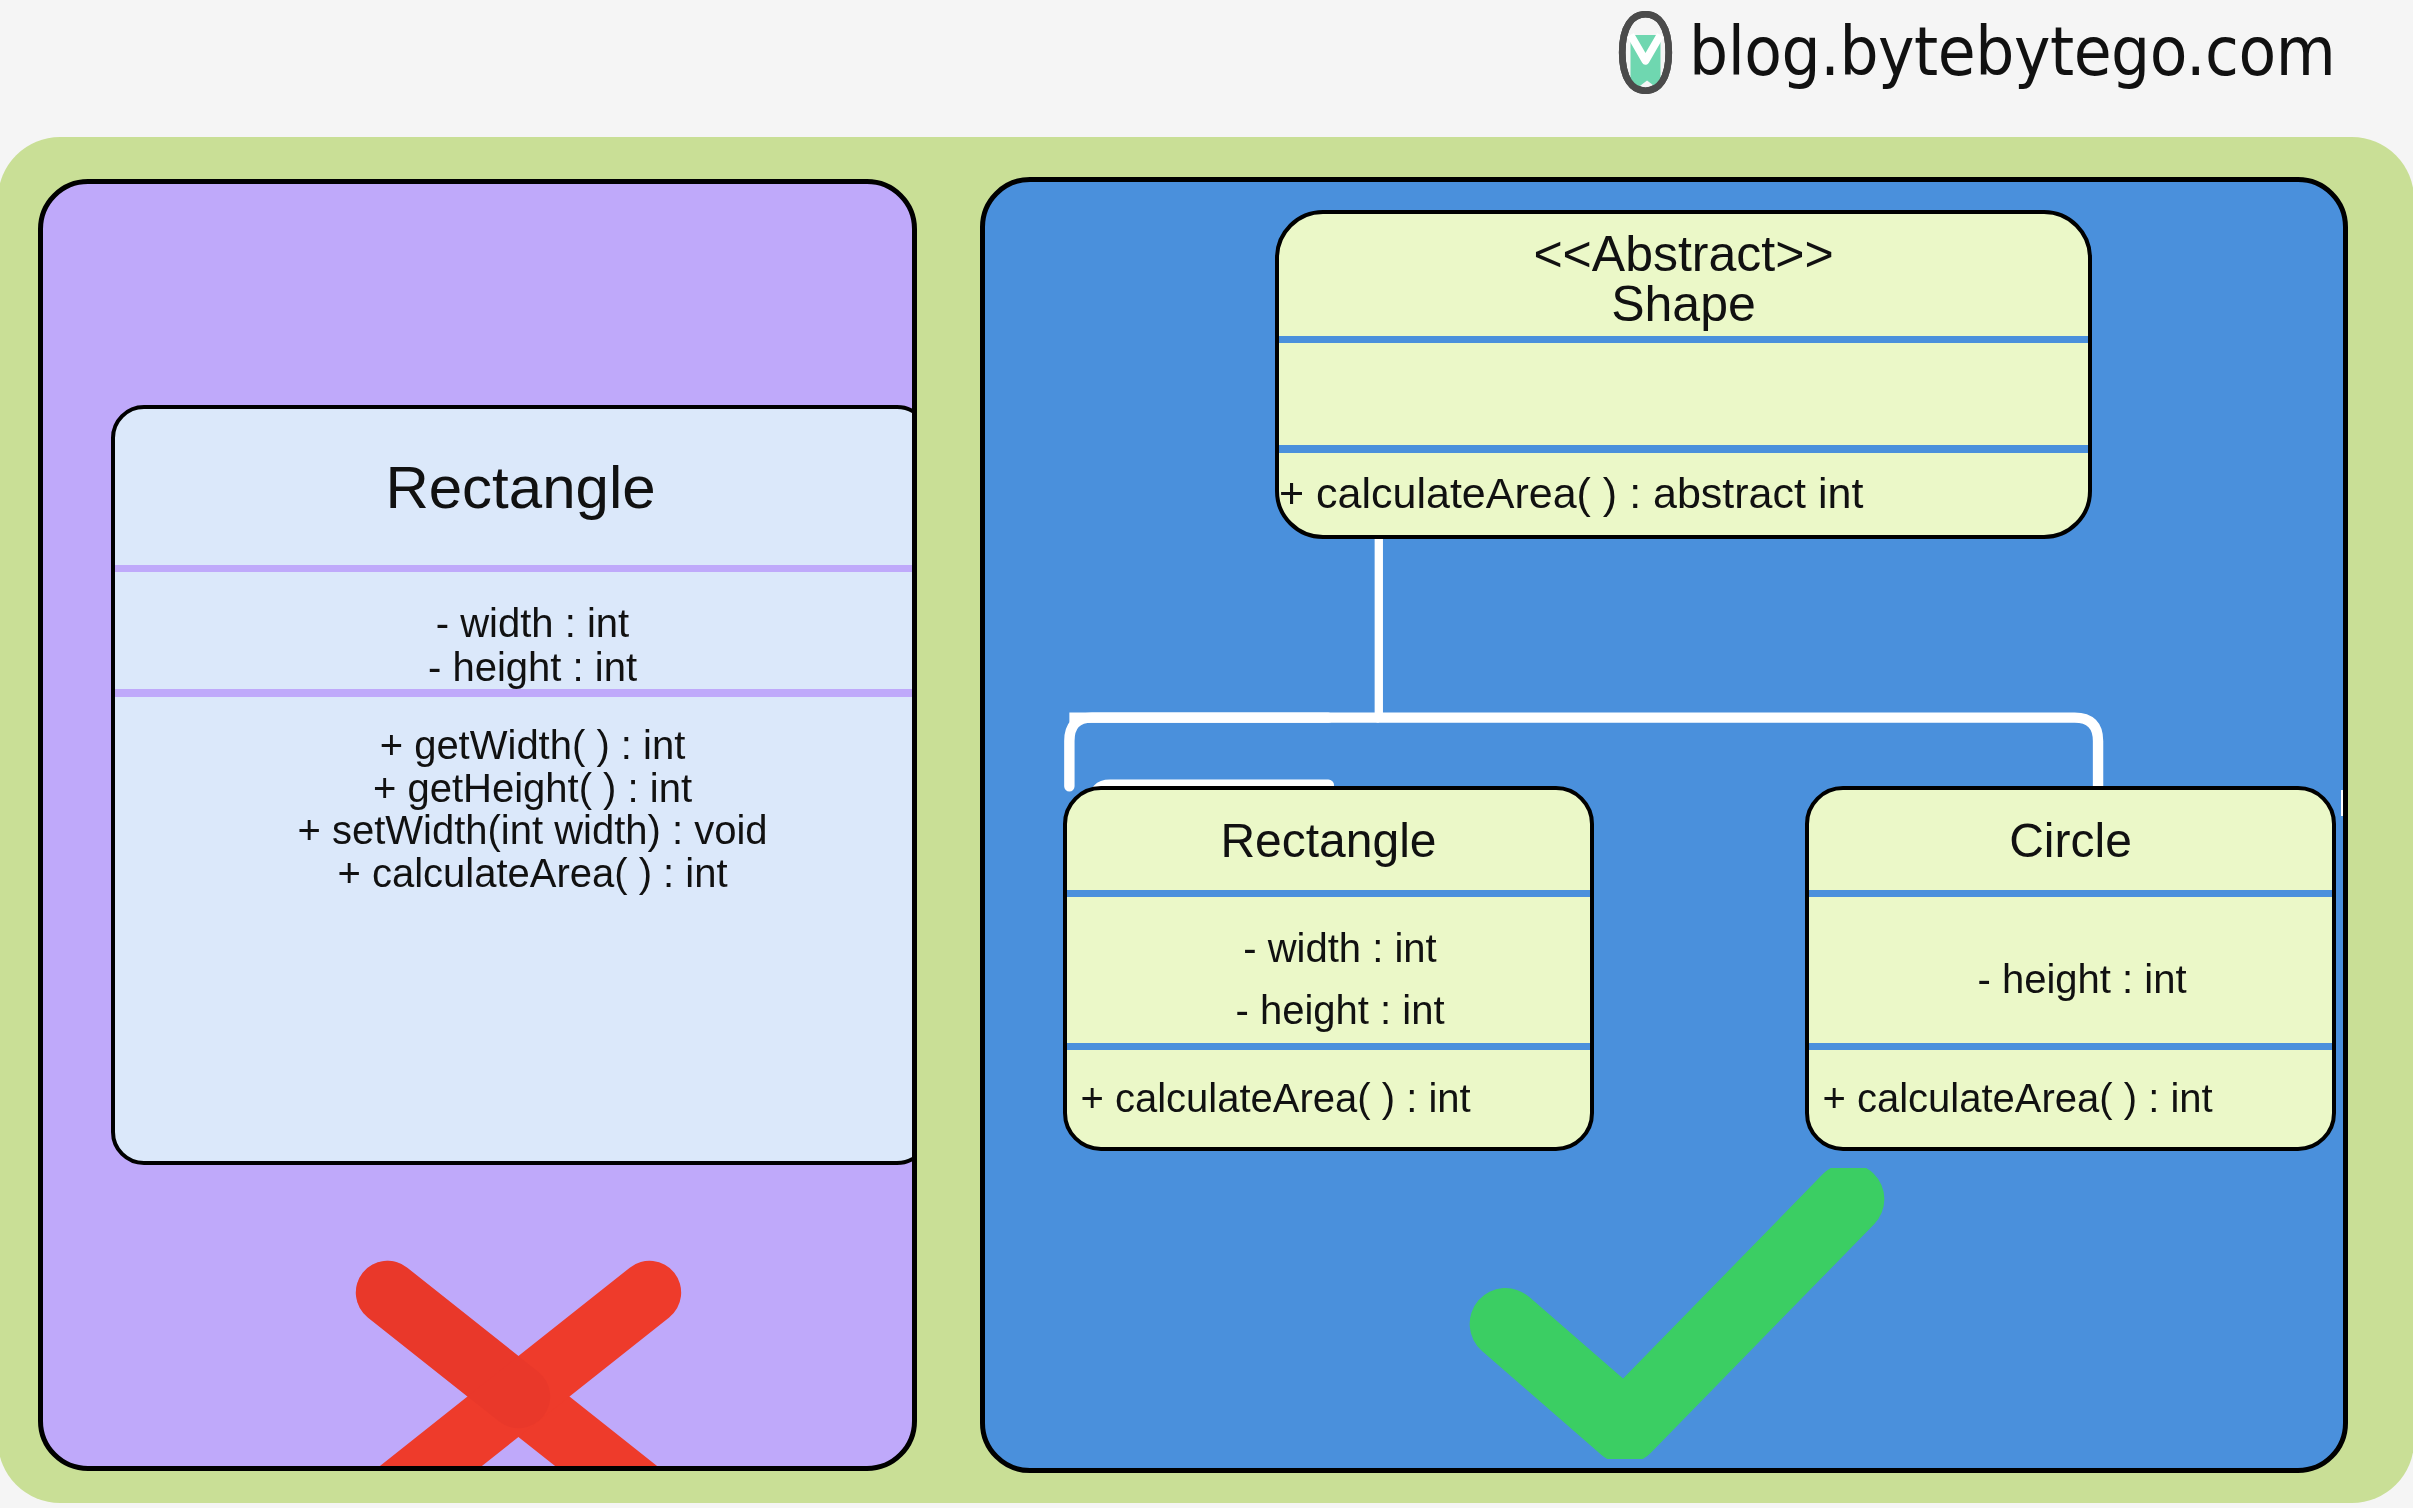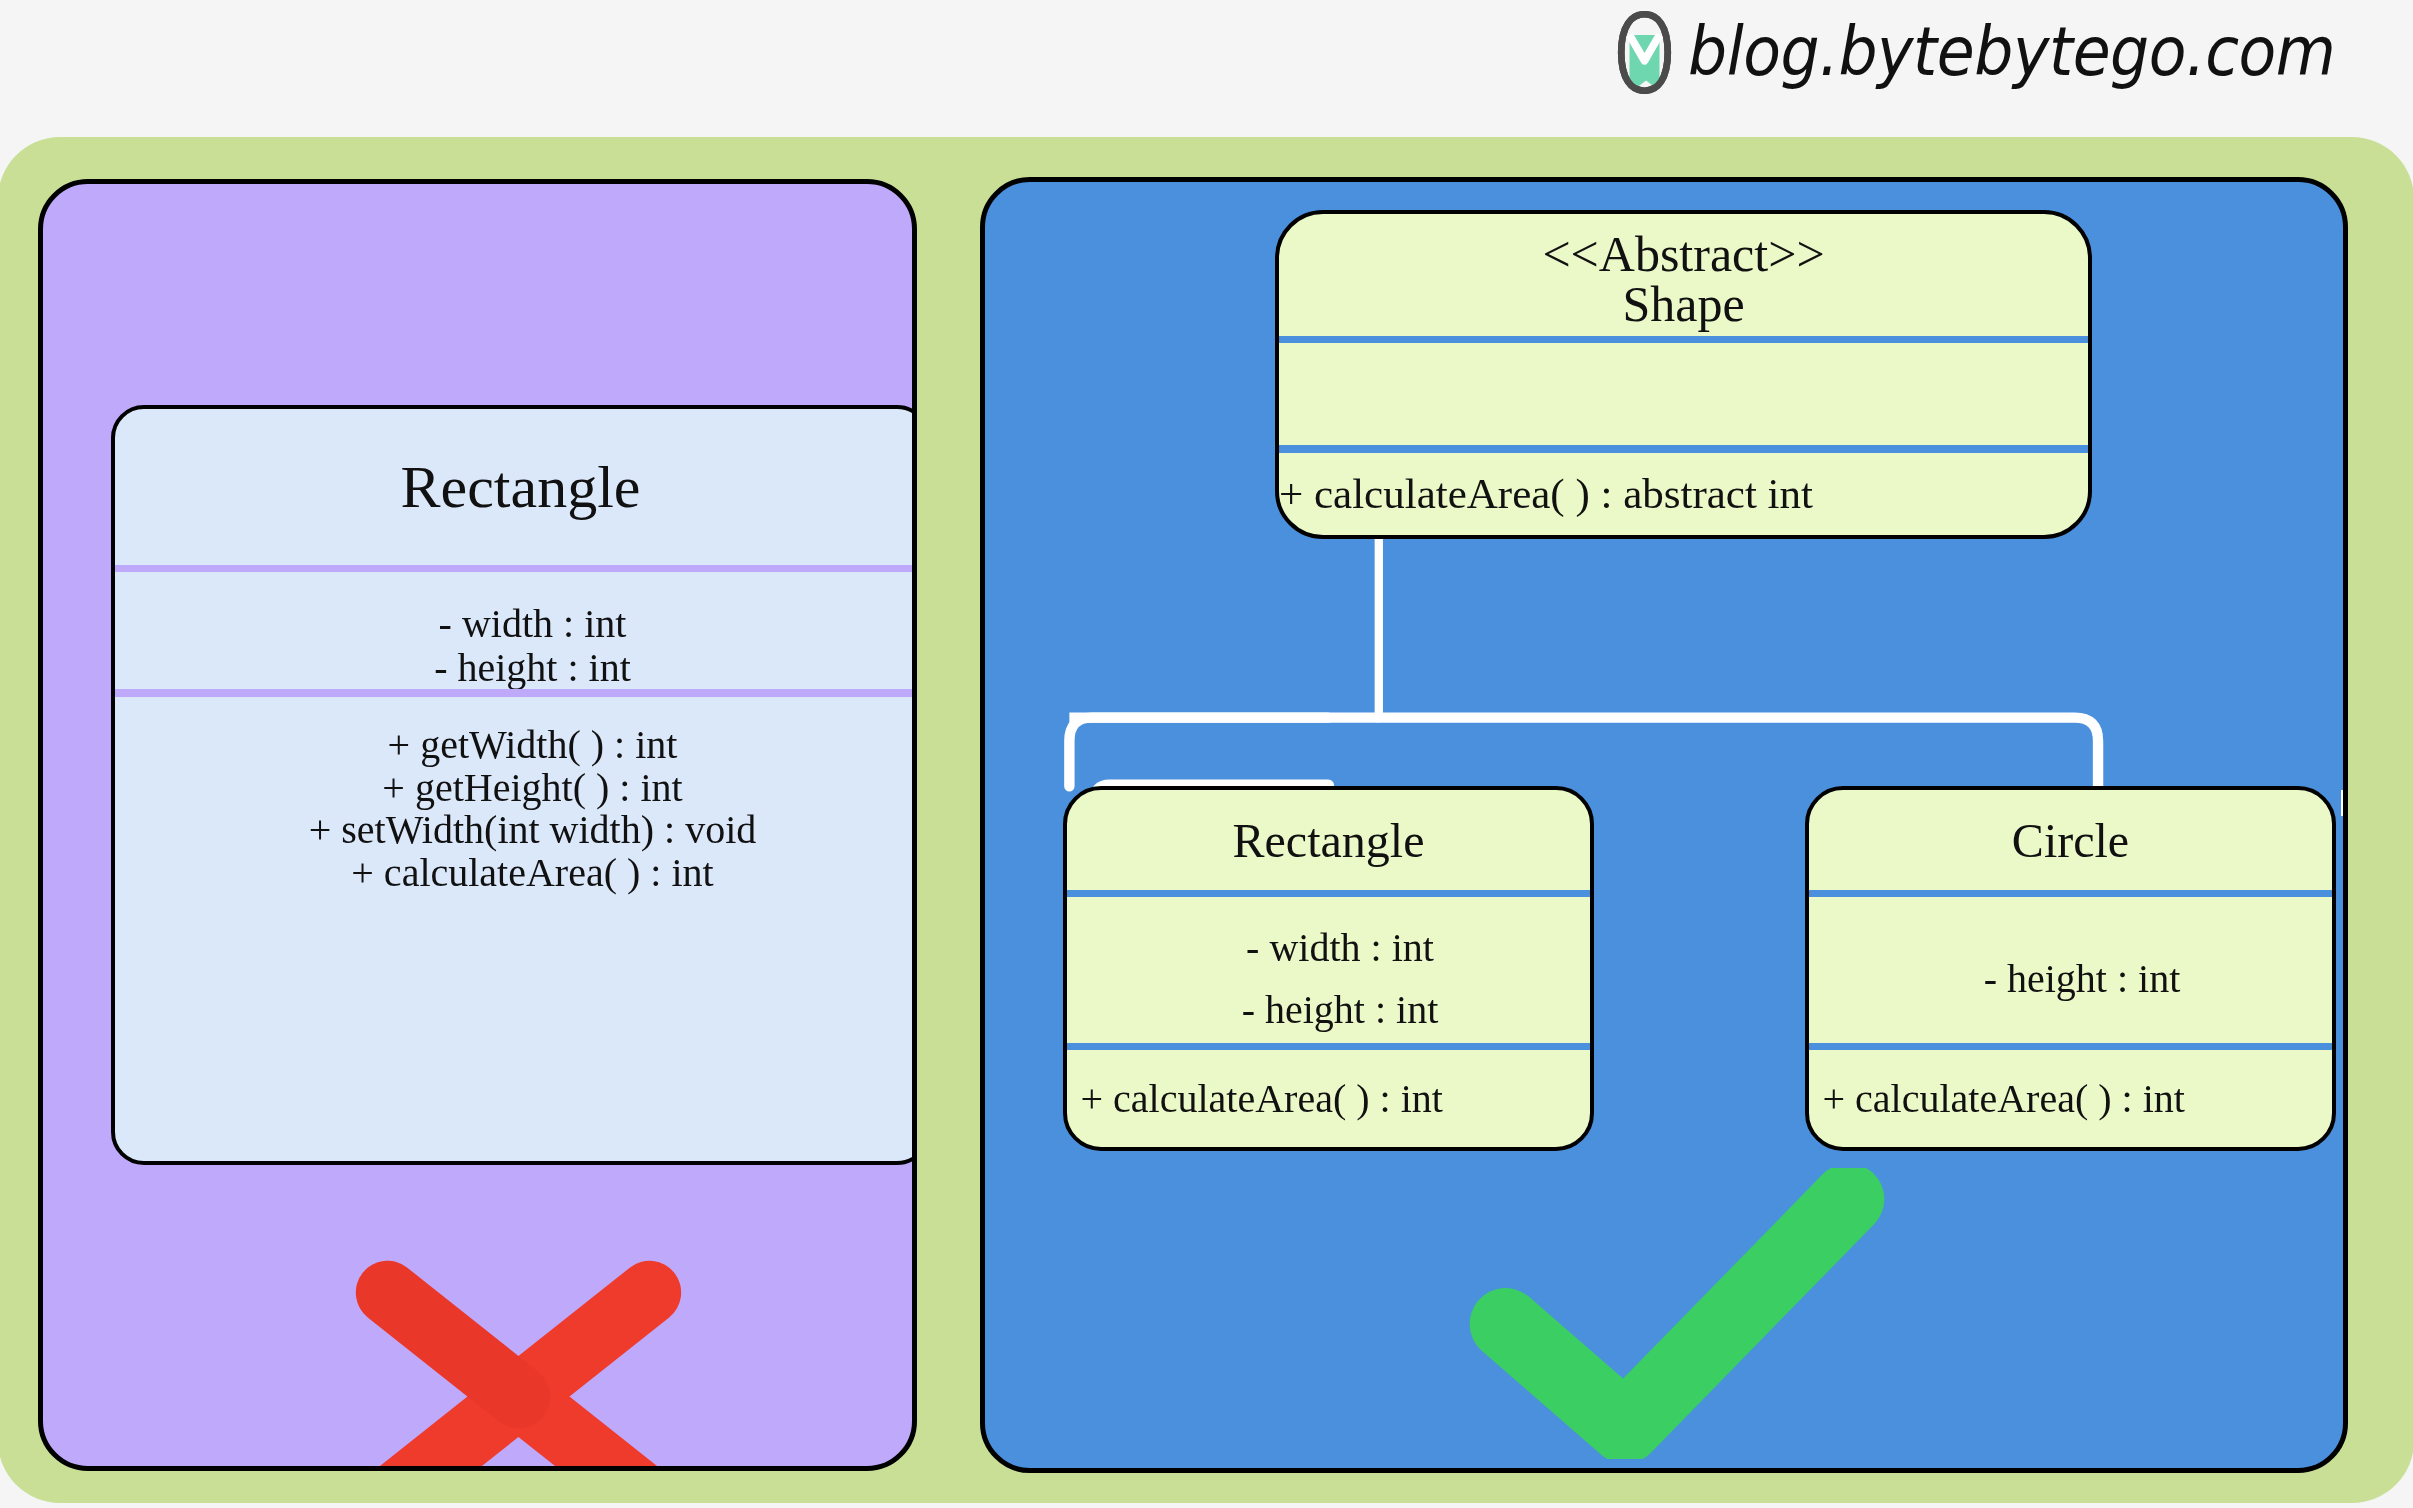--- a/index.html
+++ b/index.html
@@ -8,21 +8,21 @@
     background:#f5f5f5;
     font-family:"Liberation Sans",sans-serif;
     overflow:hidden;
     position:relative;
   }
   #stage{position:absolute;left:0;top:0;width:2413px;height:1509px;}
 
   
   .brand{
     position:absolute; right:21px; top:11.4px;
-    display:flex; align-items:center; gap:13.5px;font-style:italic;
+    display:flex; align-items:center; gap:13.5px;
   }
   .brand-mark{width:61px;height:83px;position:relative;flex:0 0 auto;}
   .brand-text{
     font-family:"DejaVu Sans",sans-serif;
     font-size:67px; font-weight:400; color:#111; letter-spacing:-0.5px;
     line-height:1;
     transform:scaleX(.92);
     transform-origin:left center;
     white-space:nowrap;
   }
@@ -55,21 +55,21 @@
     border-radius:50px;
     box-sizing:border-box;
     overflow:hidden;
   }
 
   
   .uml{
     position:absolute;
     box-sizing:border-box;
     border:4.7px solid #000;
-    display:flex; flex-direction:column;font-family:Liberation Serif, serif;
+    display:flex; flex-direction:column;
   }
   .uml .sec{box-sizing:border-box;}
   .uml .title{
     display:flex; flex-direction:column;
     align-items:center; justify-content:center;
     text-align:center;
   }
   .uml .line{ text-align:center; white-space:nowrap; }
 
   

